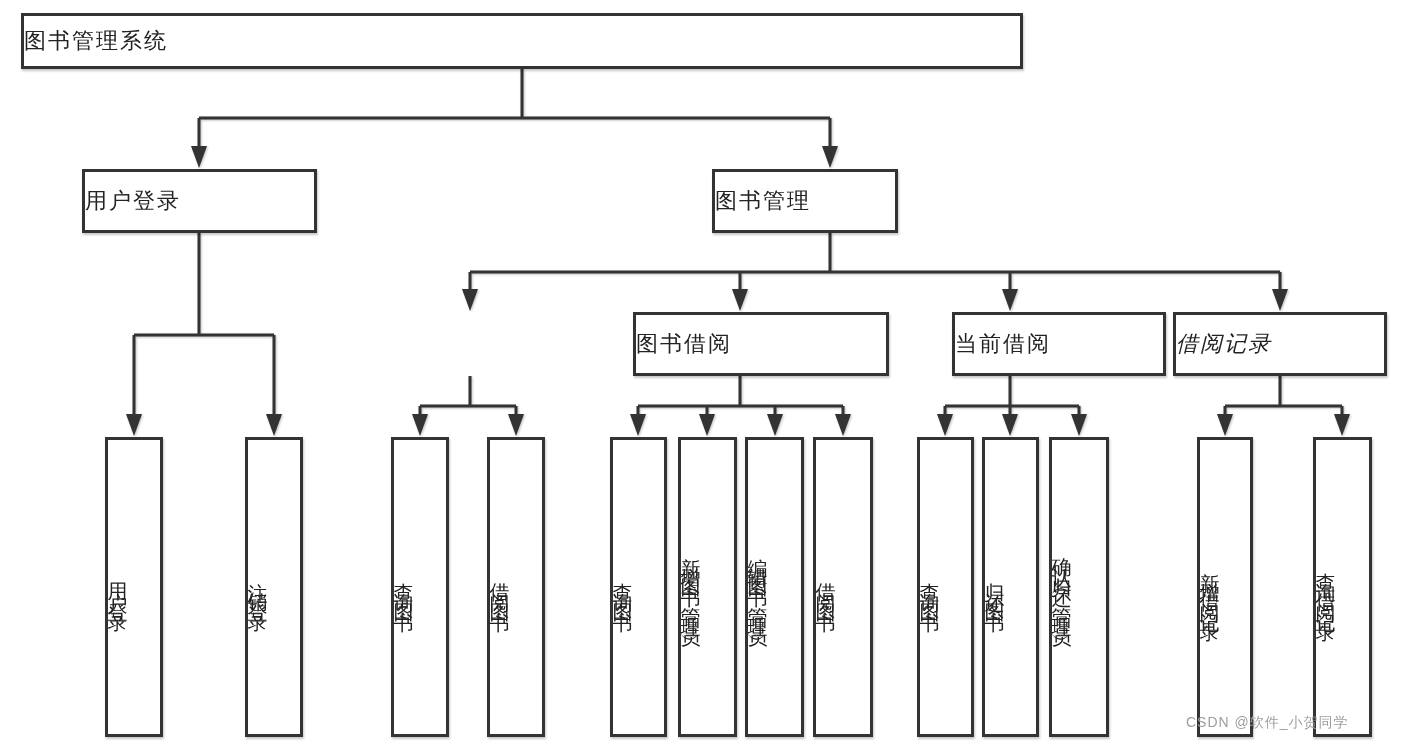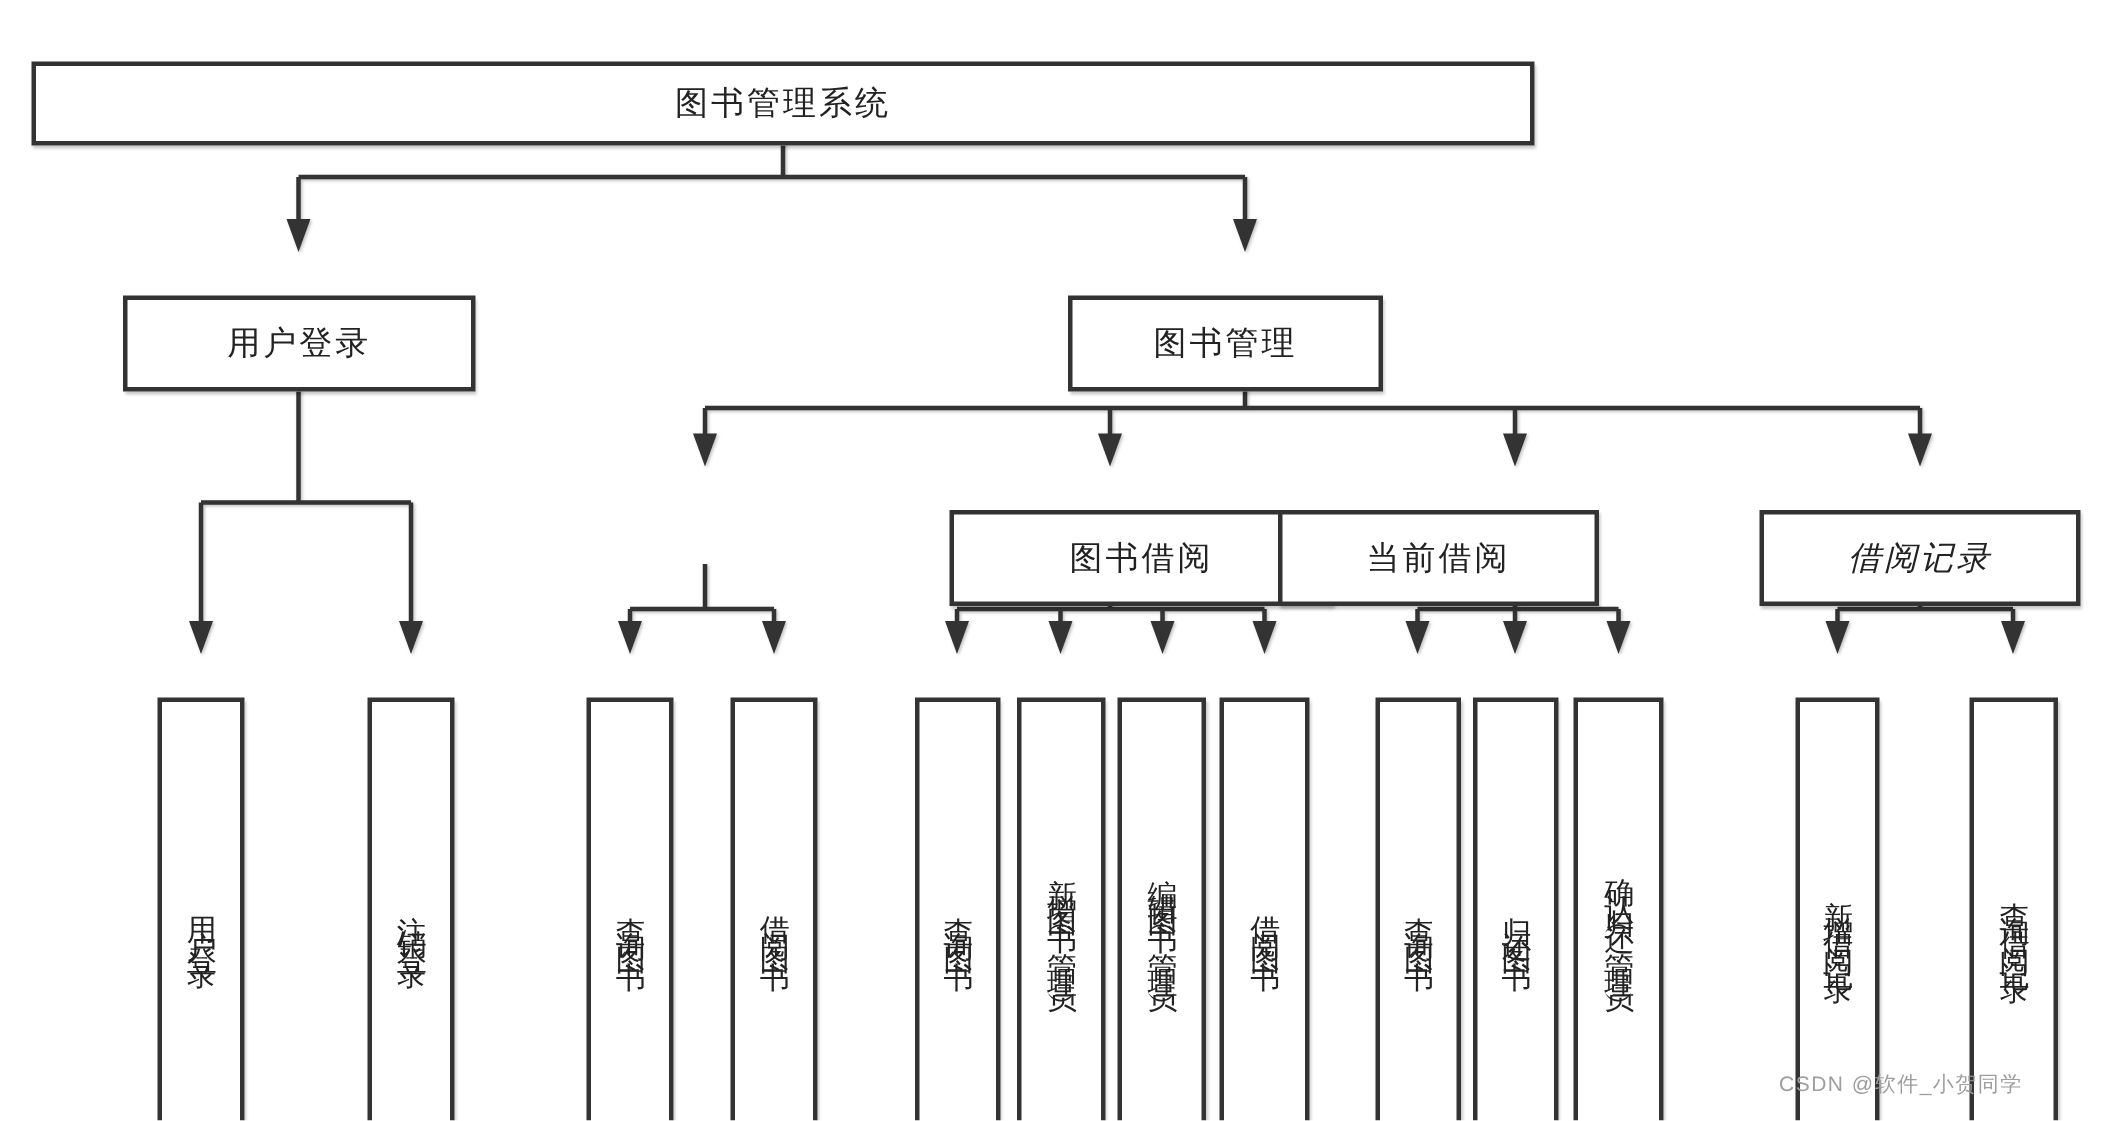--- a/index.html
+++ b/index.html
@@ -11,24 +11,23 @@
     font-family: "Liberation Sans", sans-serif;
     overflow: hidden;
   }
   .box {
     position: absolute;
     box-sizing: border-box;
     background: #ffffff;
     border: 3px solid #333333;
     display: flex;
     align-items: center;
-    justify-content: center;
+    justify-content: flex-start;
     box-shadow: 1px 2px 2px rgba(0,0,0,0.22);
     z-index: 2;
-    margin-top: 28px;
   }
   .label {
     color: #222222;
     font-size: 22px;
     letter-spacing: 2px;
     white-space: nowrap;
   }
   .vtext {
     writing-mode: vertical-rl;
     font-size: 20px;
@@ -98,28 +97,28 @@
     <polygon points="1334,414 1350,414 1342,436"></polygon>
   </svg>
 
   <div class="box" style="left:21px; top:13px; width:1002px; height:56px;">
     <span class="label">图书管理系统</span>
   </div>
 
   <div class="box" style="left:82px; top:169px; width:235px; height:64px;">
     <span class="label">用户登录</span>
   </div>
-  <div class="box" style="left:712px; top:169px; width:210px; height:64px;">
+  <div class="box" style="left:712px; top:169px; width:186px; height:64px;">
     <span class="label">图书管理</span>
   </div>
 
   <div class="box" style="left:633px; top:312px; width:256px; height:64px;">
     <span class="label">图书借阅</span>
   </div>
-  <div class="box" style="left:852px; top:312px; width:214px; height:64px;">
+  <div class="box" style="left:952px; top:312px; width:214px; height:64px;">
     <span class="label">当前借阅</span>
   </div>
   <div class="box" style="left:1173px; top:312px; width:214px; height:64px;font-style:italic;">
     <span class="label">借阅记录</span>
   </div>
 
   <div class="box" style="left:105px; top:437px; width:58px; height:300px;">
     <span class="label vtext">用户登录</span>
   </div>
   <div class="box" style="left:245px; top:437px; width:58px; height:300px;">

